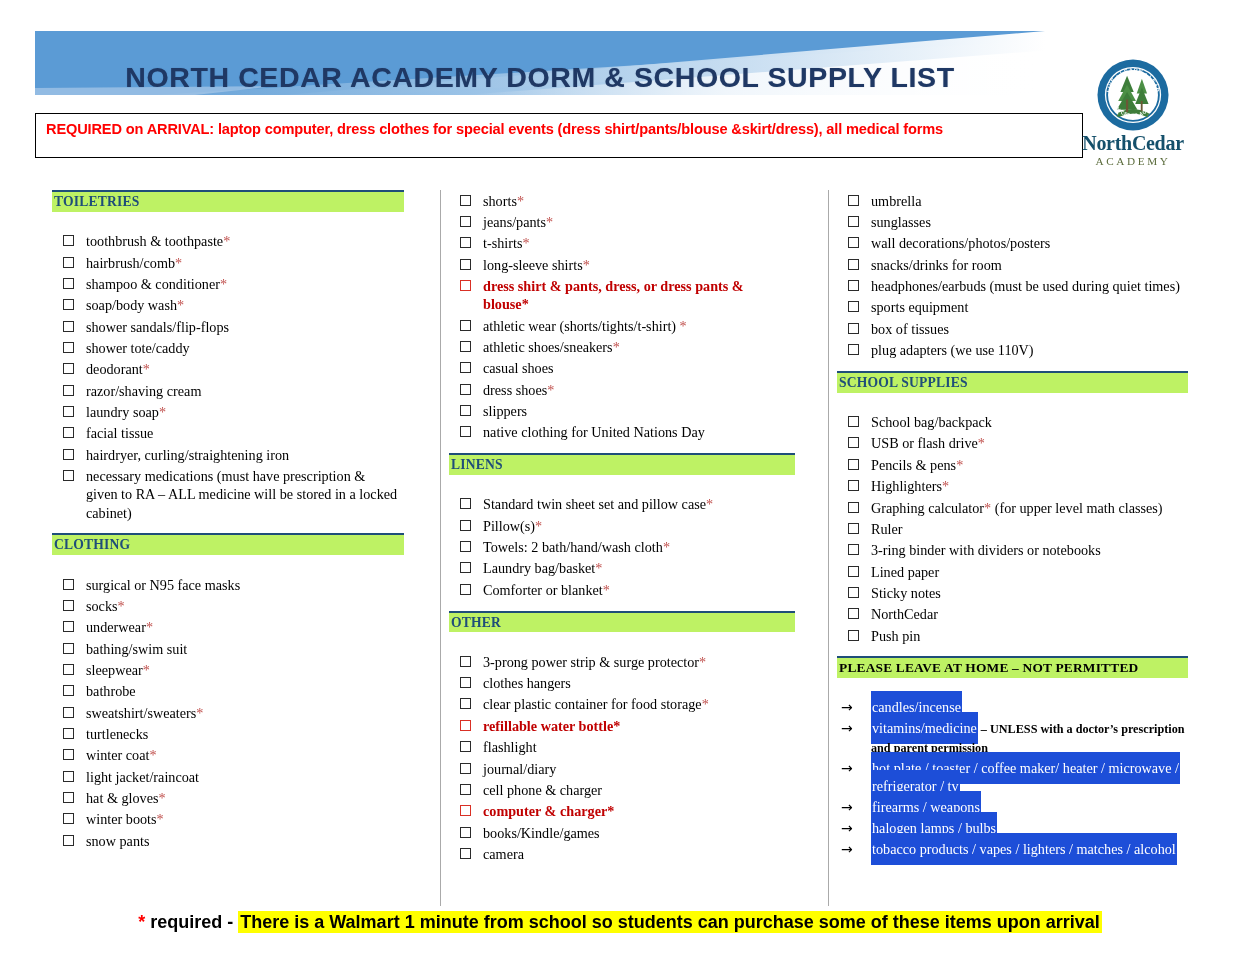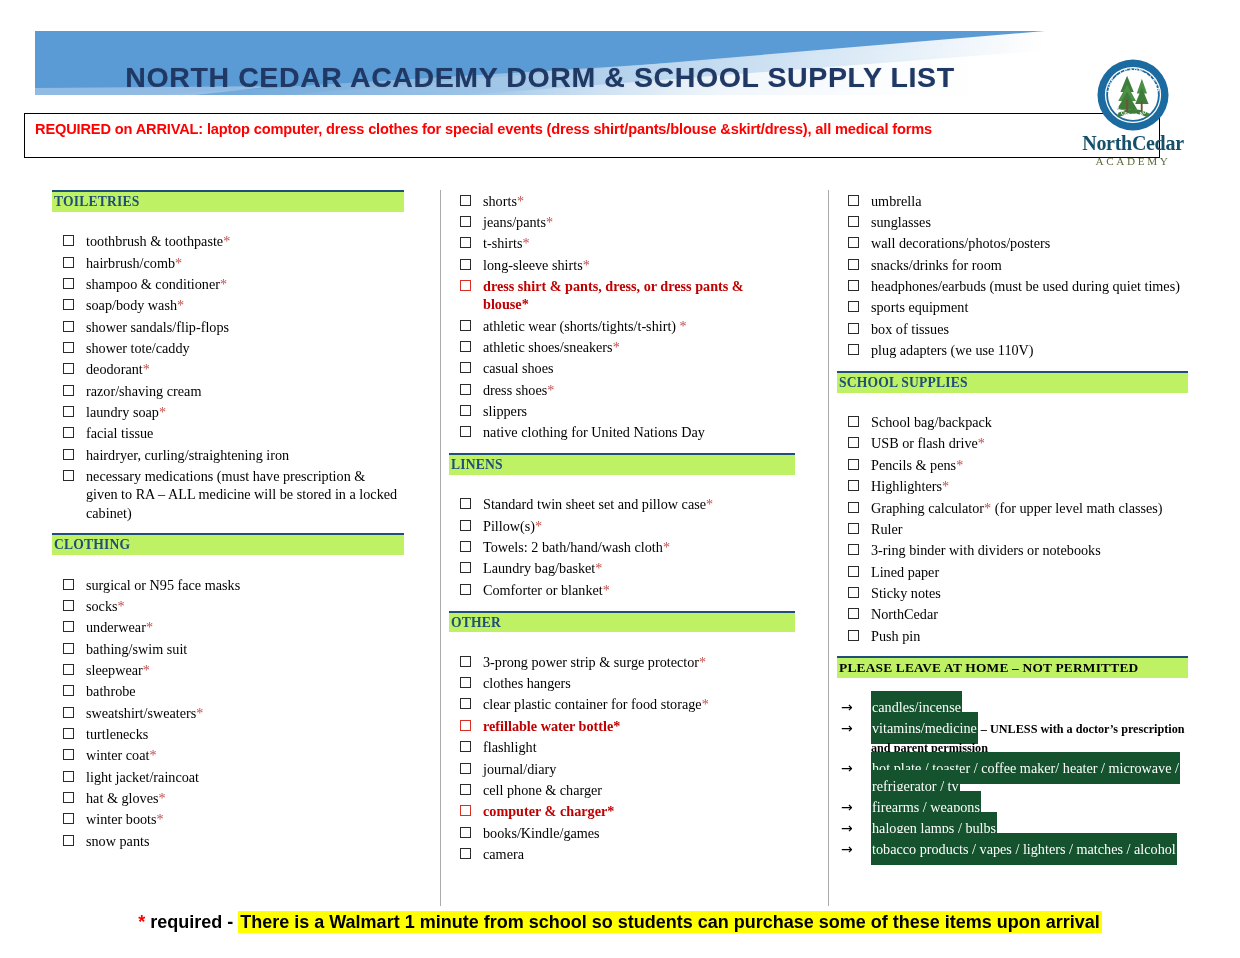--- a/index.html
+++ b/index.html
@@ -38,22 +38,22 @@
     font-weight: bold;
     letter-spacing: 0.6px;
     color: #1f3864;
     line-height: 1.05;
     text-shadow: 0 0 1px rgba(31,56,100,0.4);
   }
 
   
   .notice-box {
     position: absolute;
-    left: 24px; top: 113px;
-    width: 1136px; height: 45px;
+    left: 35px; top: 113px;
+    width: 1048px; height: 45px;
     border: 1.2px solid #000000;
     box-sizing: border-box;
     background: #ffffff;
   }
   .notice-text {
     position: absolute;
     left: 10px; top: 7px;
     font-family: "Liberation Sans", sans-serif;
     font-size: 14.6px;
     font-weight: bold;
@@ -168,21 +168,21 @@
     flex: 0 0 auto;
     width: 20px;
     margin: 0 10px 0 4px;
     font-family: "DejaVu Sans", sans-serif;
     font-size: 14px;
     color: #000000;
     text-align: left;
   }
   .arw-txt { flex: 1 1 auto; }
   .hl-gray {
-    background: #14532d;
+    background: #1d4ed8;
     color: #ffffff;
     padding: 8px 1px;
     box-decoration-break: clone;
     -webkit-box-decoration-break: clone;
   }
   .note-bold {
     font-family: "Liberation Serif", serif;
     font-weight: bold;
     font-size: 12.2px;
     color: #000000;

